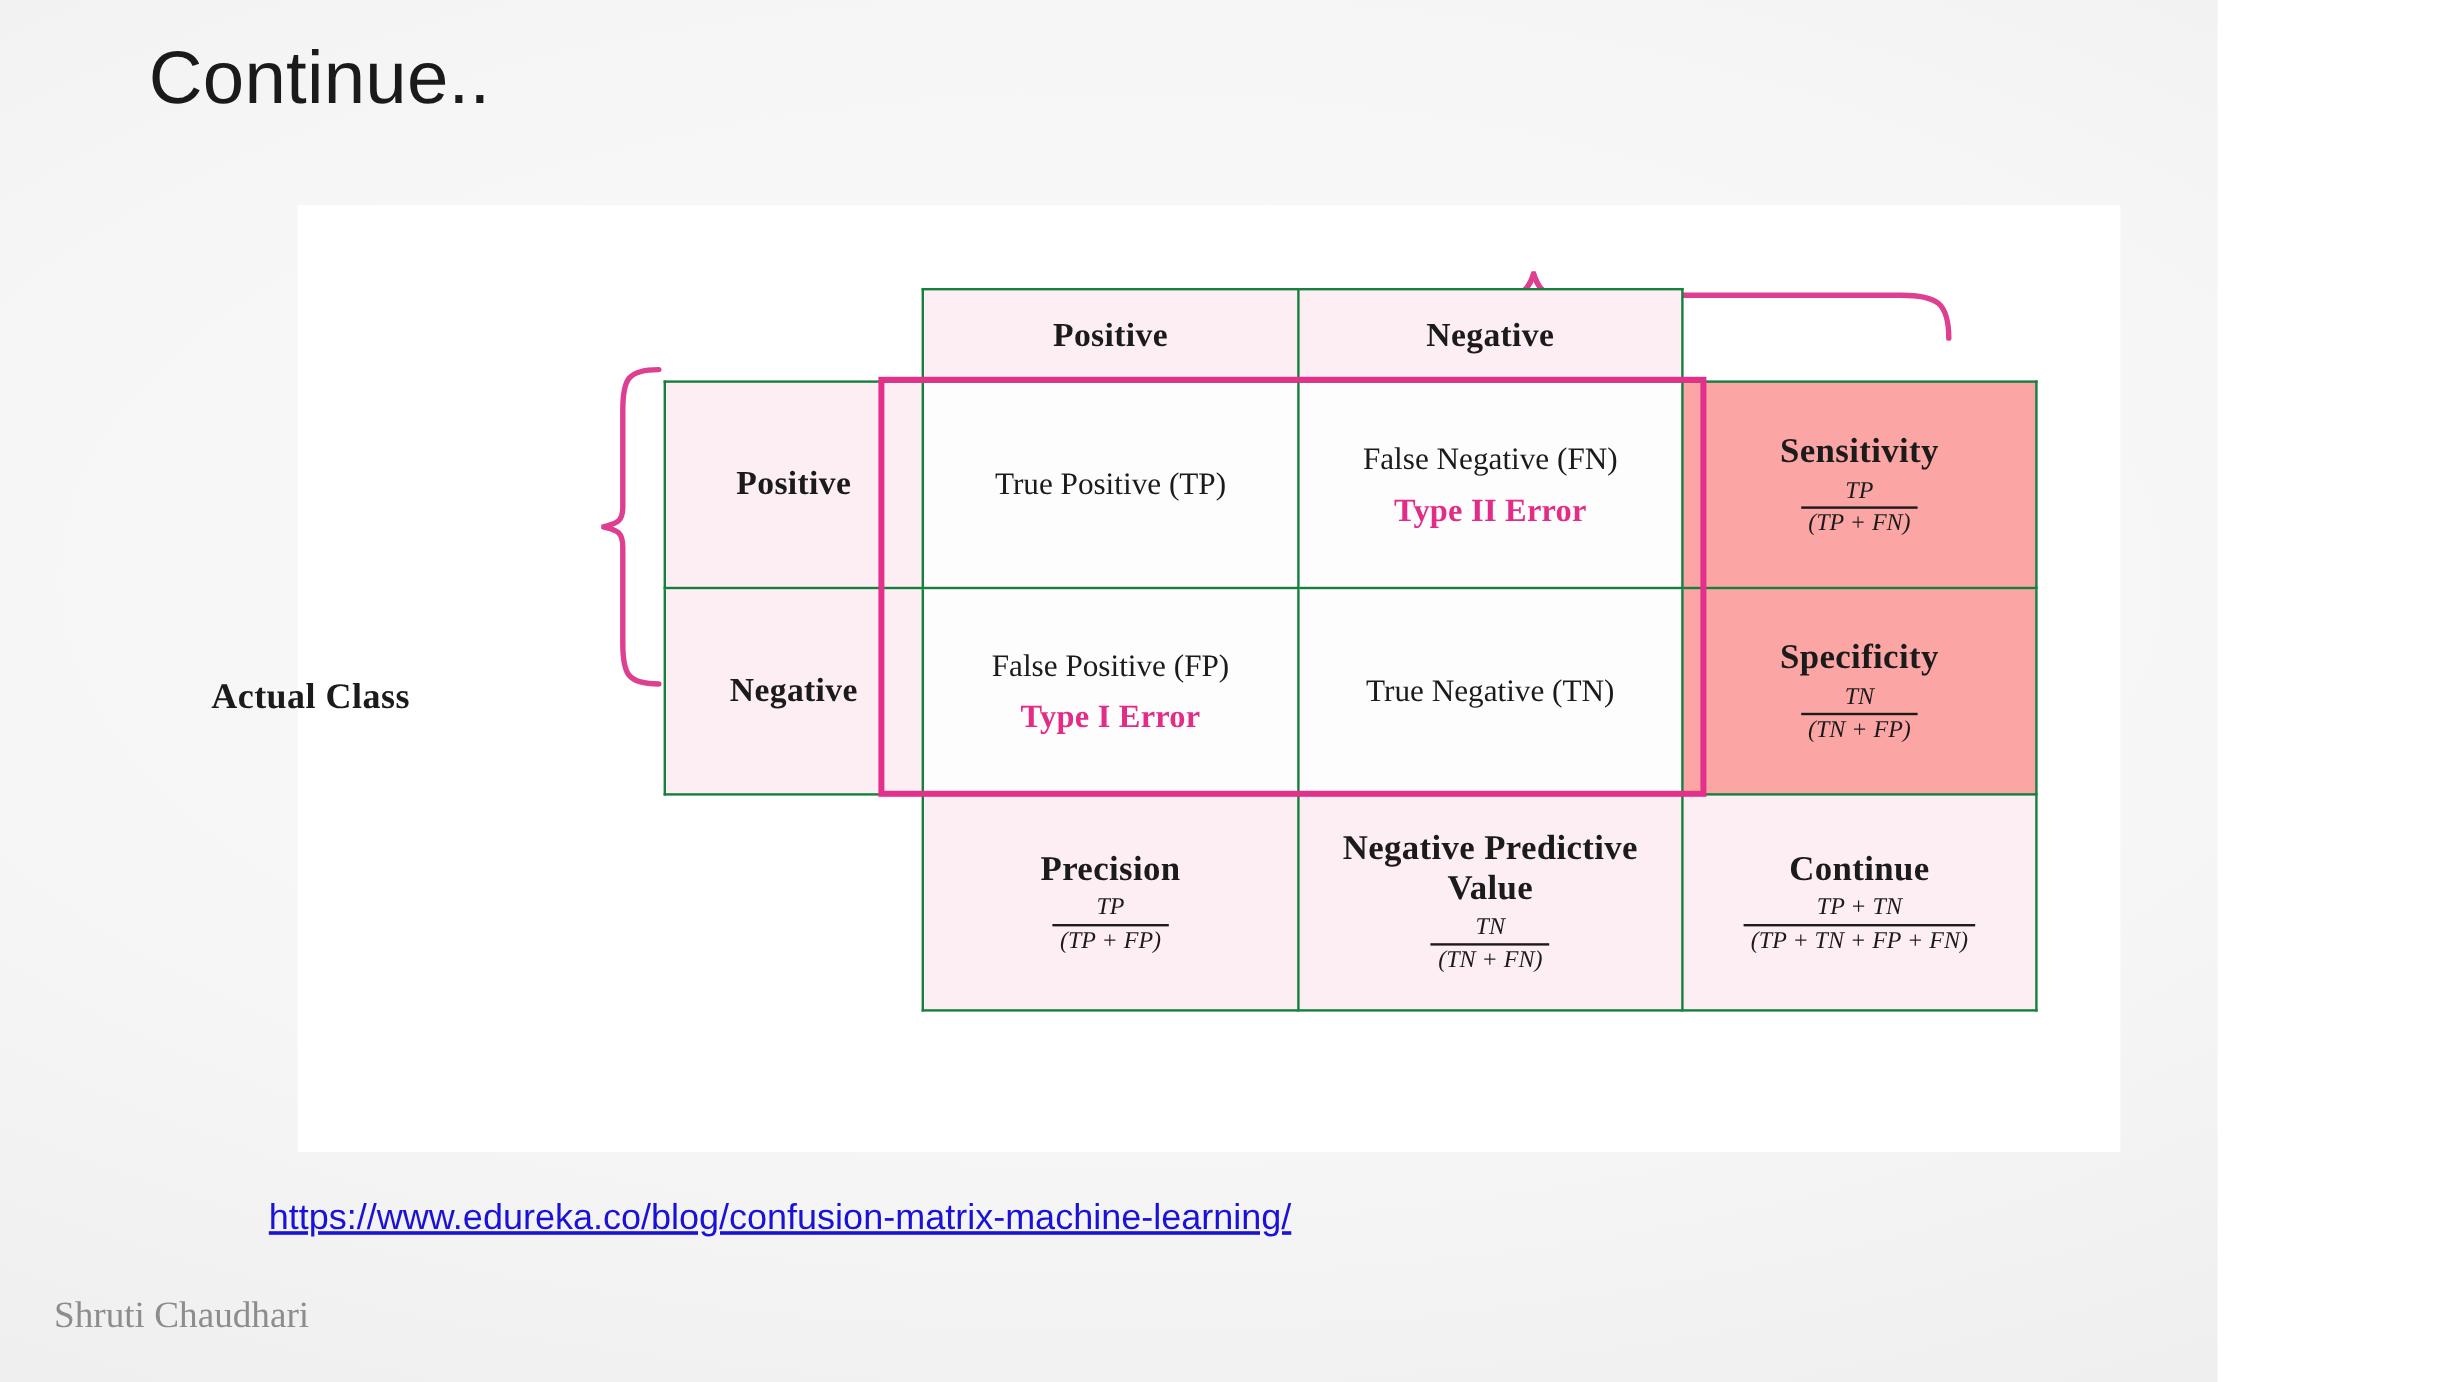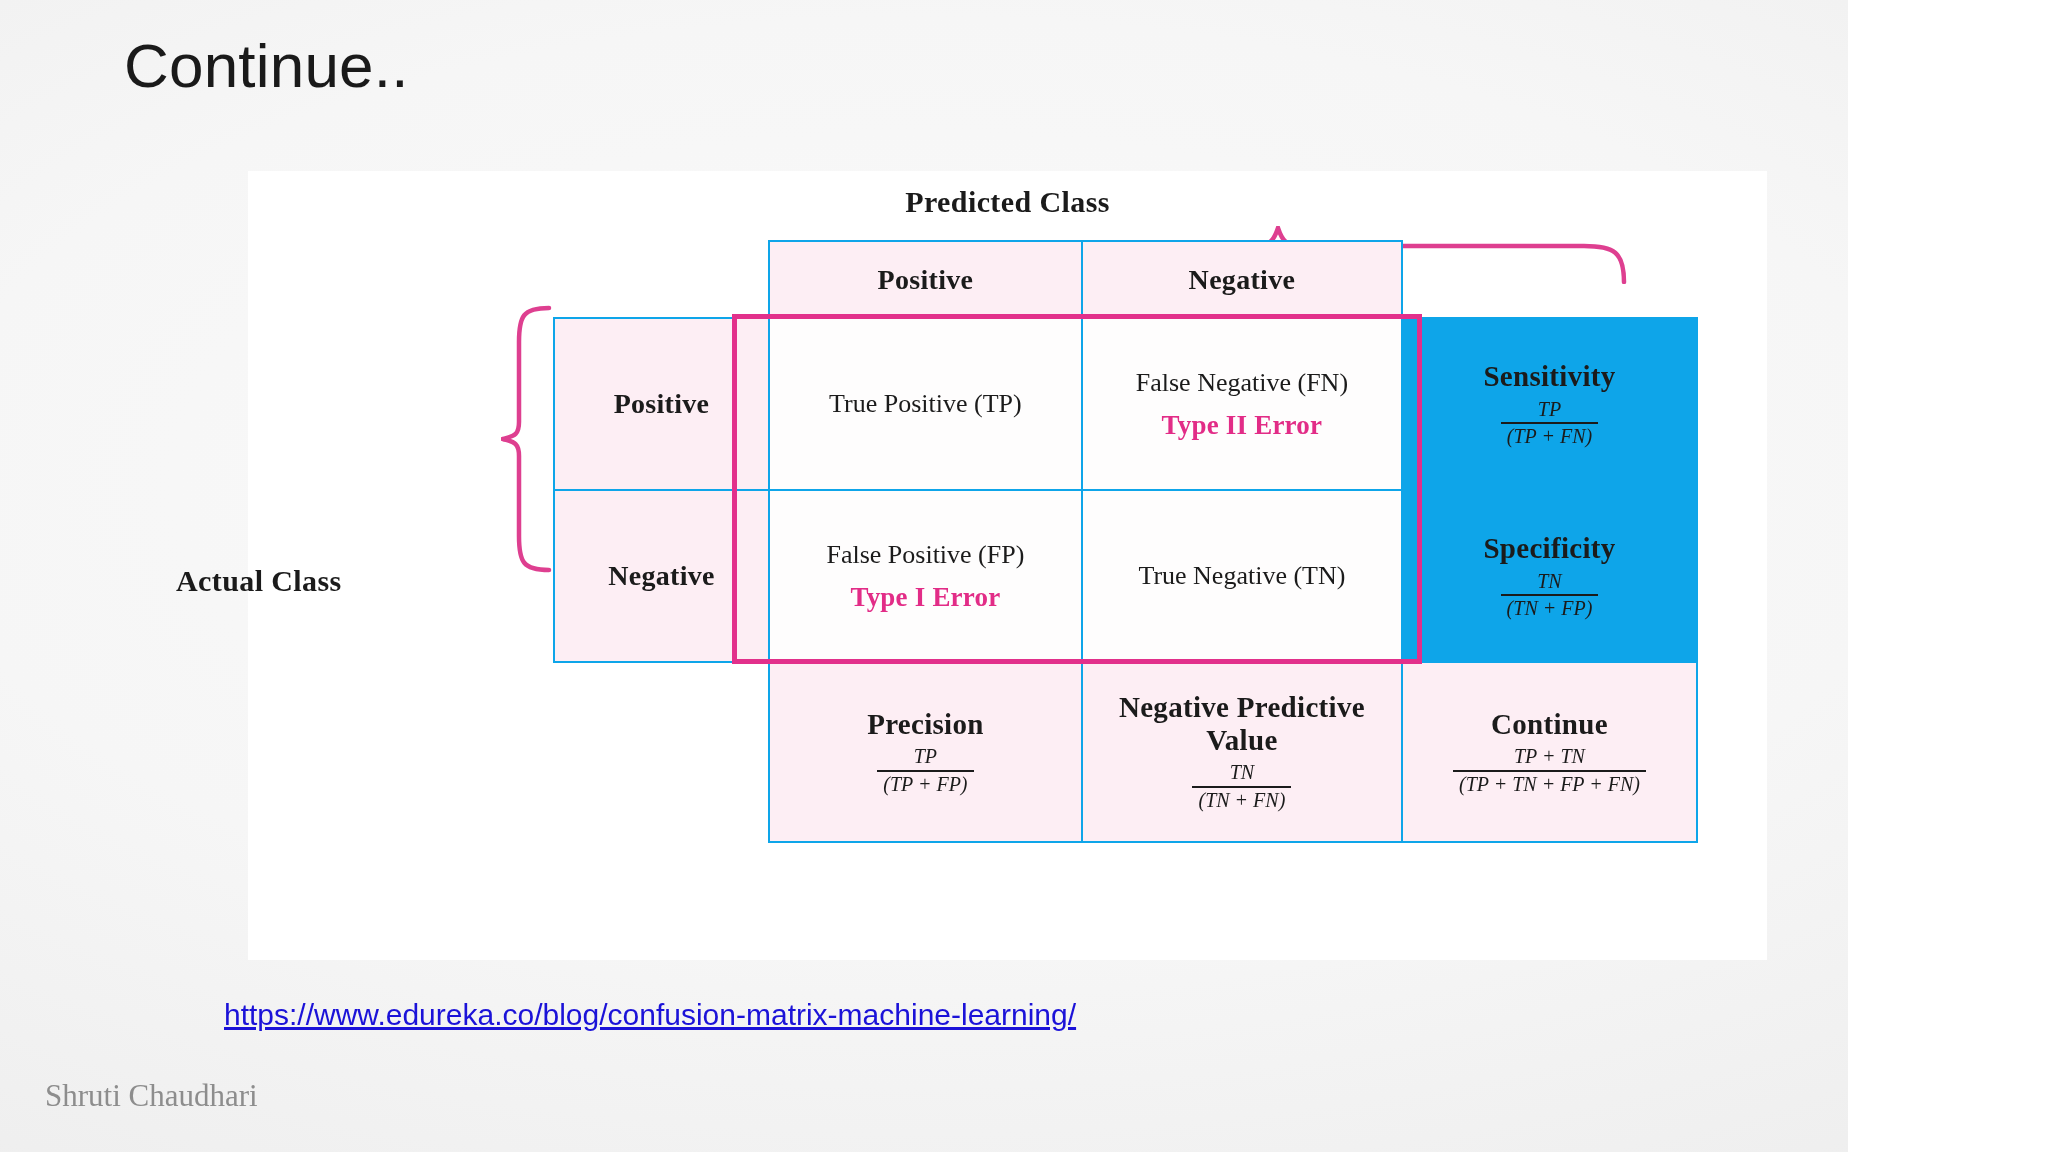--- a/index.html
+++ b/index.html
@@ -89,21 +89,21 @@
   
   .matrix {
     position: absolute;
     left: 305px;  
     top: 69px;    
     width: 1145px;
     border-collapse: collapse;
     table-layout: fixed;
   }
   .matrix td {
-    border: 2px solid #0ea5e9;
+    border: 2px solid #15803d;
     vertical-align: middle;
     text-align: center;
     font-family: "Liberation Serif", serif;
     color: #1b1b1b;
     padding: 0;
   }
   .col-rowlabel { width: 180px; }
   .col-pos      { width: 262px; }
   .col-neg      { width: 268px; }
   .col-metric   { width: 247px; }
@@ -125,21 +125,21 @@
     font-size: 28px;
     letter-spacing: 0.3px;
   }
   .cell-quad {
     background: #fefdfd;
     height: 170px;
     font-size: 26px;
     line-height: 1.35;
   }
   .cell-metric {
-    background: #0ea5e9;
+    background: #fca5a5;
     font-size: 26px;
     line-height: 1.2;
     padding: 8px 6px;
   }
   .cell-bottom {
     background: #fdeef4;
     height: 178px;
     font-size: 26px;
     padding: 8px 6px;
   }
@@ -218,21 +218,20 @@
 </style>
 </head>
 <body>
 
 <div class="slide">
 
   <div class="slide-title">Continue..</div>
 
   <div class="figure-canvas">
 
-    <div class="predicted-class-label">Predicted Class</div>
 
     <svg class="brace-top" viewBox="0 0 700 58">
       <path d="M4 56 C4 26 14 20 44 20 L320 20 C344 20 346 14 350 2 C354 14 356 20 380 20 L656 20 C686 20 696 26 696 56" fill="none" stroke="#de3f90" stroke-width="4.5" stroke-linecap="round"></path>
     </svg>
 
     <div class="actual-class-label">Actual Class</div>
 
     <svg class="brace-left" viewBox="0 0 52 270">
       <path d="M48 4 C22 4 18 12 18 38 L18 118 C18 132 12 132 2 135 C12 138 18 138 18 152 L18 232 C18 258 22 266 48 266" fill="none" stroke="#de3f90" stroke-width="4.5" stroke-linecap="round"></path>
     </svg>

